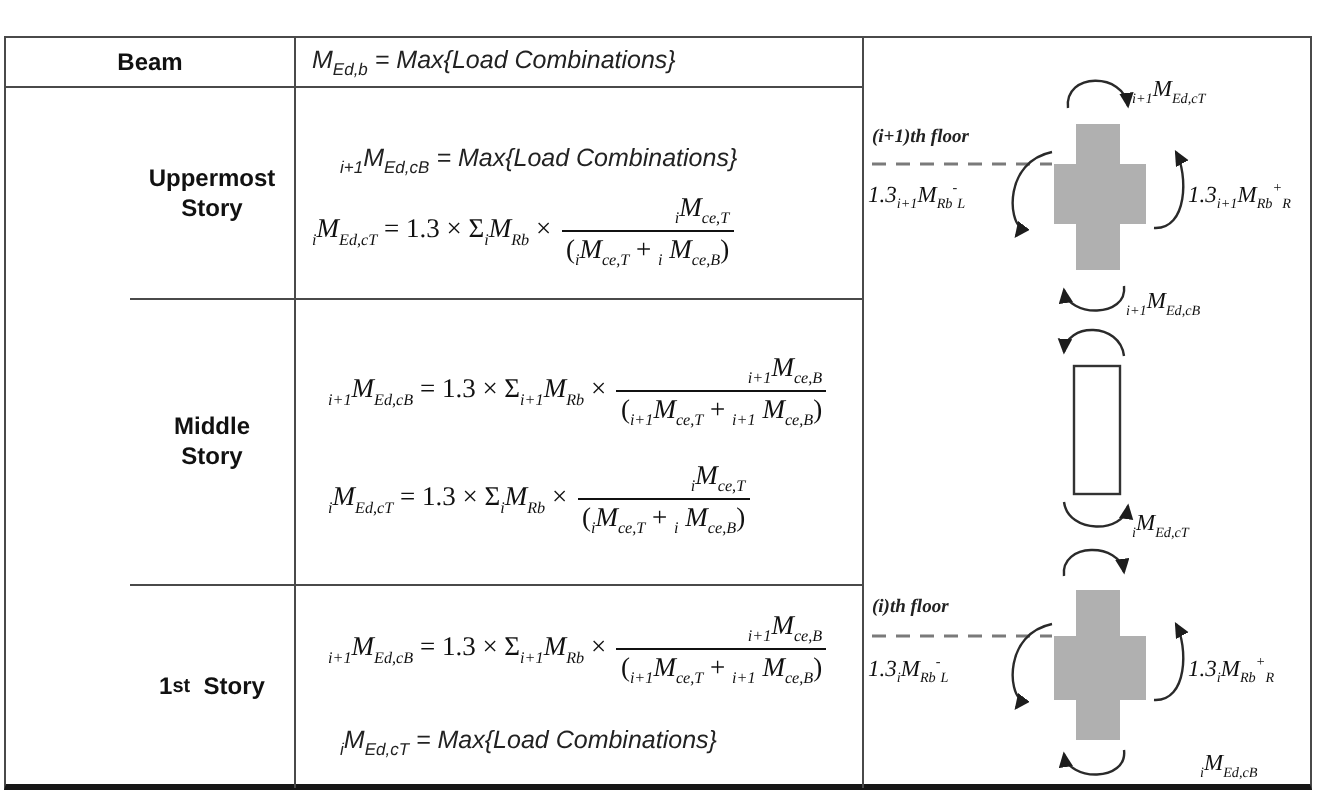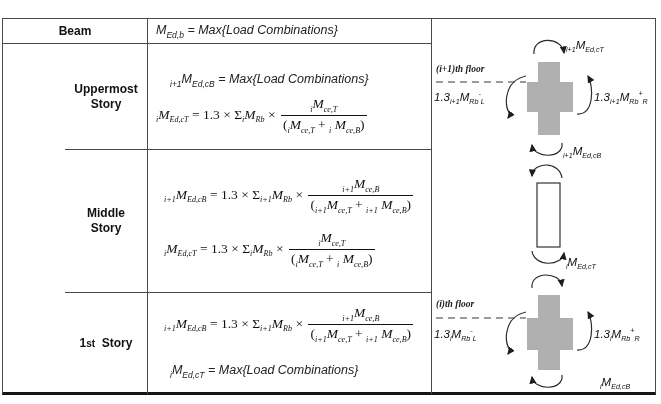--- a/index.html
+++ b/index.html
@@ -21,28 +21,28 @@
   .b-b{border-bottom:1px solid #4A4A4A;}
   .clabel{display:flex;align-items:center;justify-content:center;width:100%;height:100%;
        text-align:center;font-weight:bold;font-size:12px;line-height:15px;color:#111;}
 
   
   .fline{position:absolute;white-space:nowrap;}
   .eq-sans{font-family:"Liberation Sans",sans-serif;font-style:italic;font-size:12.5px;color:#222;}
   .eq-sans sub{font-size:0.68em;}
   .eq-serif{font-family:"Liberation Serif",serif;font-size:13.5px;color:#111;}
   .eq-serif sub{font-size:0.6em;}
-  .frac{display:inline-block;vertical-align:middle;text-align:center;margin:0 2px;line-height:1.15;}
+  .frac{display:inline-block;vertical-align:middle;text-align:right;margin:0 2px;line-height:1.15;}
   .fn{display:block;padding:0 2px 1px;}
   .fd{display:block;border-top:1px solid #111;padding:1px 2px 0;}
 
   
   .diagram{position:absolute;left:432px;top:19px;width:223px;height:375px;}
   .diagram svg{position:absolute;left:0;top:0;}
-  .dlab{position:absolute;font-family:Liberation Sans, sans-serif;font-style:italic;
+  .dlab{position:absolute;font-family:Liberation Serif, serif;font-style:italic;
         font-size:11.5px;color:#111;white-space:nowrap;}
   .dlab sub,.dlab sup{font-size:0.62em;}
   .floor{position:absolute;font-family:"Liberation Serif",serif;font-style:italic;font-weight:bold;
         font-size:9.5px;color:#222;white-space:nowrap;}
 </style>
 </head>
 <body>
 
 <div class="page">
 

